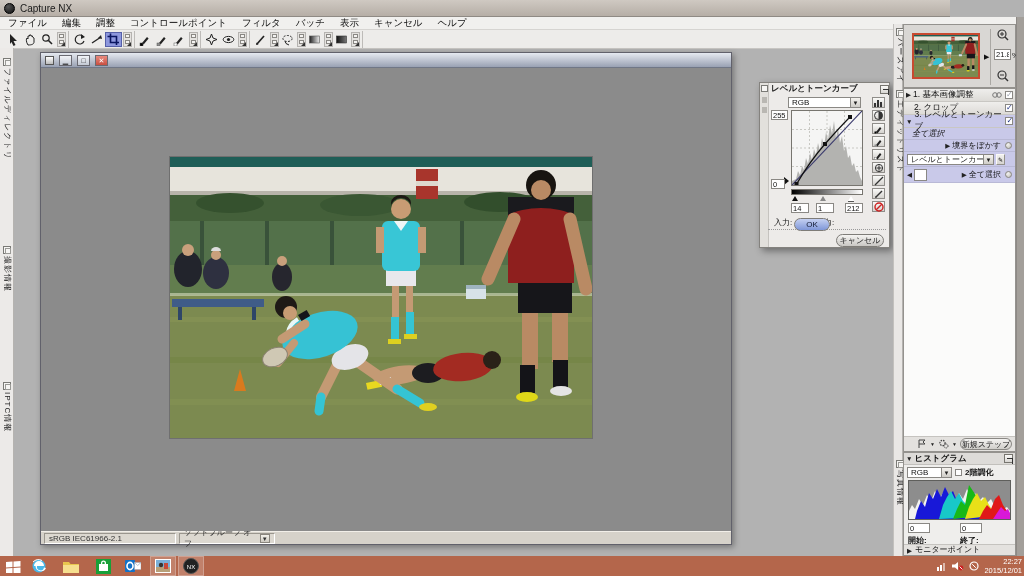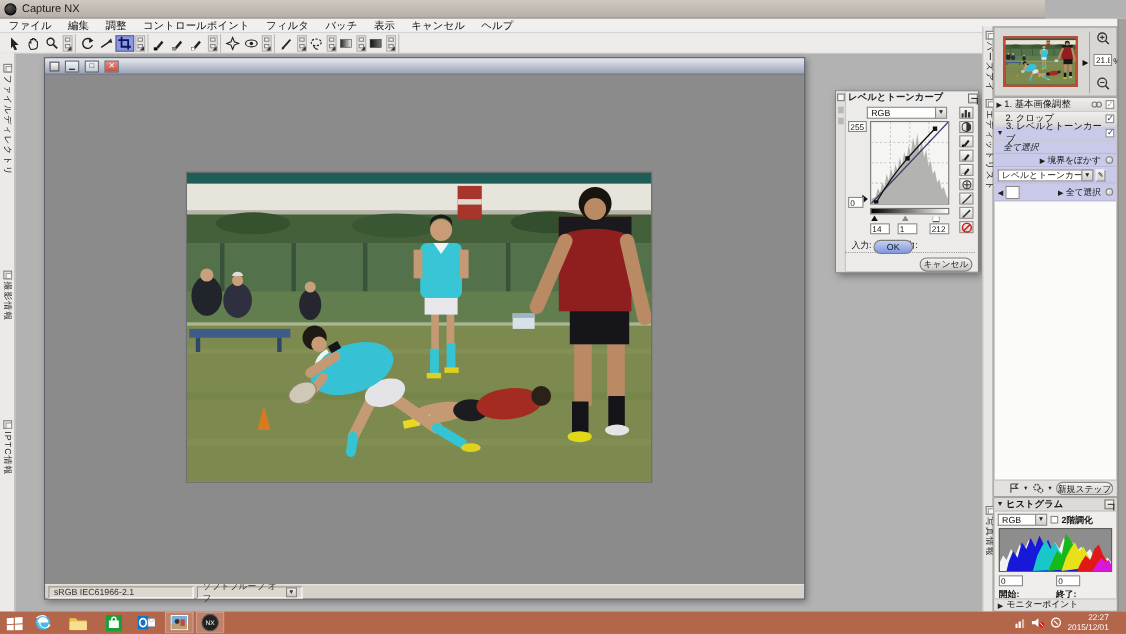--- a/index.html
+++ b/index.html
@@ -64,21 +64,21 @@
   .chk{width:8px;height:8px;border:1px solid #8a8884;background:#fff;position:relative;margin-left:auto;}
   .chk::after{content:"✓";position:absolute;left:0;top:-2px;font-size:8px;color:#1d2f80;}
   .chk.dim::after{color:#9aa0aa;}
   .radio{width:7px;height:7px;border-radius:50%;border:1px solid #88867f;background:radial-gradient(circle at 35% 30%,#f2f2f0,#c2c0ba);margin-left:2px;}
   .ar{font-size:6.5px;color:#222;}
   .beveled{border:1px solid #94928c;border-top-color:#fbfaf8;border-left-color:#fbfaf8;background:linear-gradient(#f1f0ee,#d6d4d0);margin-left:45px;}
   
   #taskbar{left:0;top:556px;width:1024px;height:20px;background:#b4664b;display:flex;align-items:center;}
   .tico{width:26px;height:20px;display:flex;align-items:center;justify-content:center;position:relative;}
   .tico.active{background:rgba(255,255,255,.18);box-shadow:inset 0 0 0 1px rgba(255,255,255,.25);}
-  #tray{margin-left:auto;display:flex;align-items:center;gap:5px;padding-right:16px;color:#fff;}
+  #tray{margin-left:auto;display:flex;align-items:center;gap:5px;padding-right:2px;color:#fff;}
   #clock{text-align:right;color:#fff;font-size:7.5px;line-height:9px;}
   svg{display:block;}
 </style>
 </head>
 <body>
 
 <div id="app">
 
   <svg width="0" height="0" style="position:absolute" aria-hidden="true">
     <defs>

